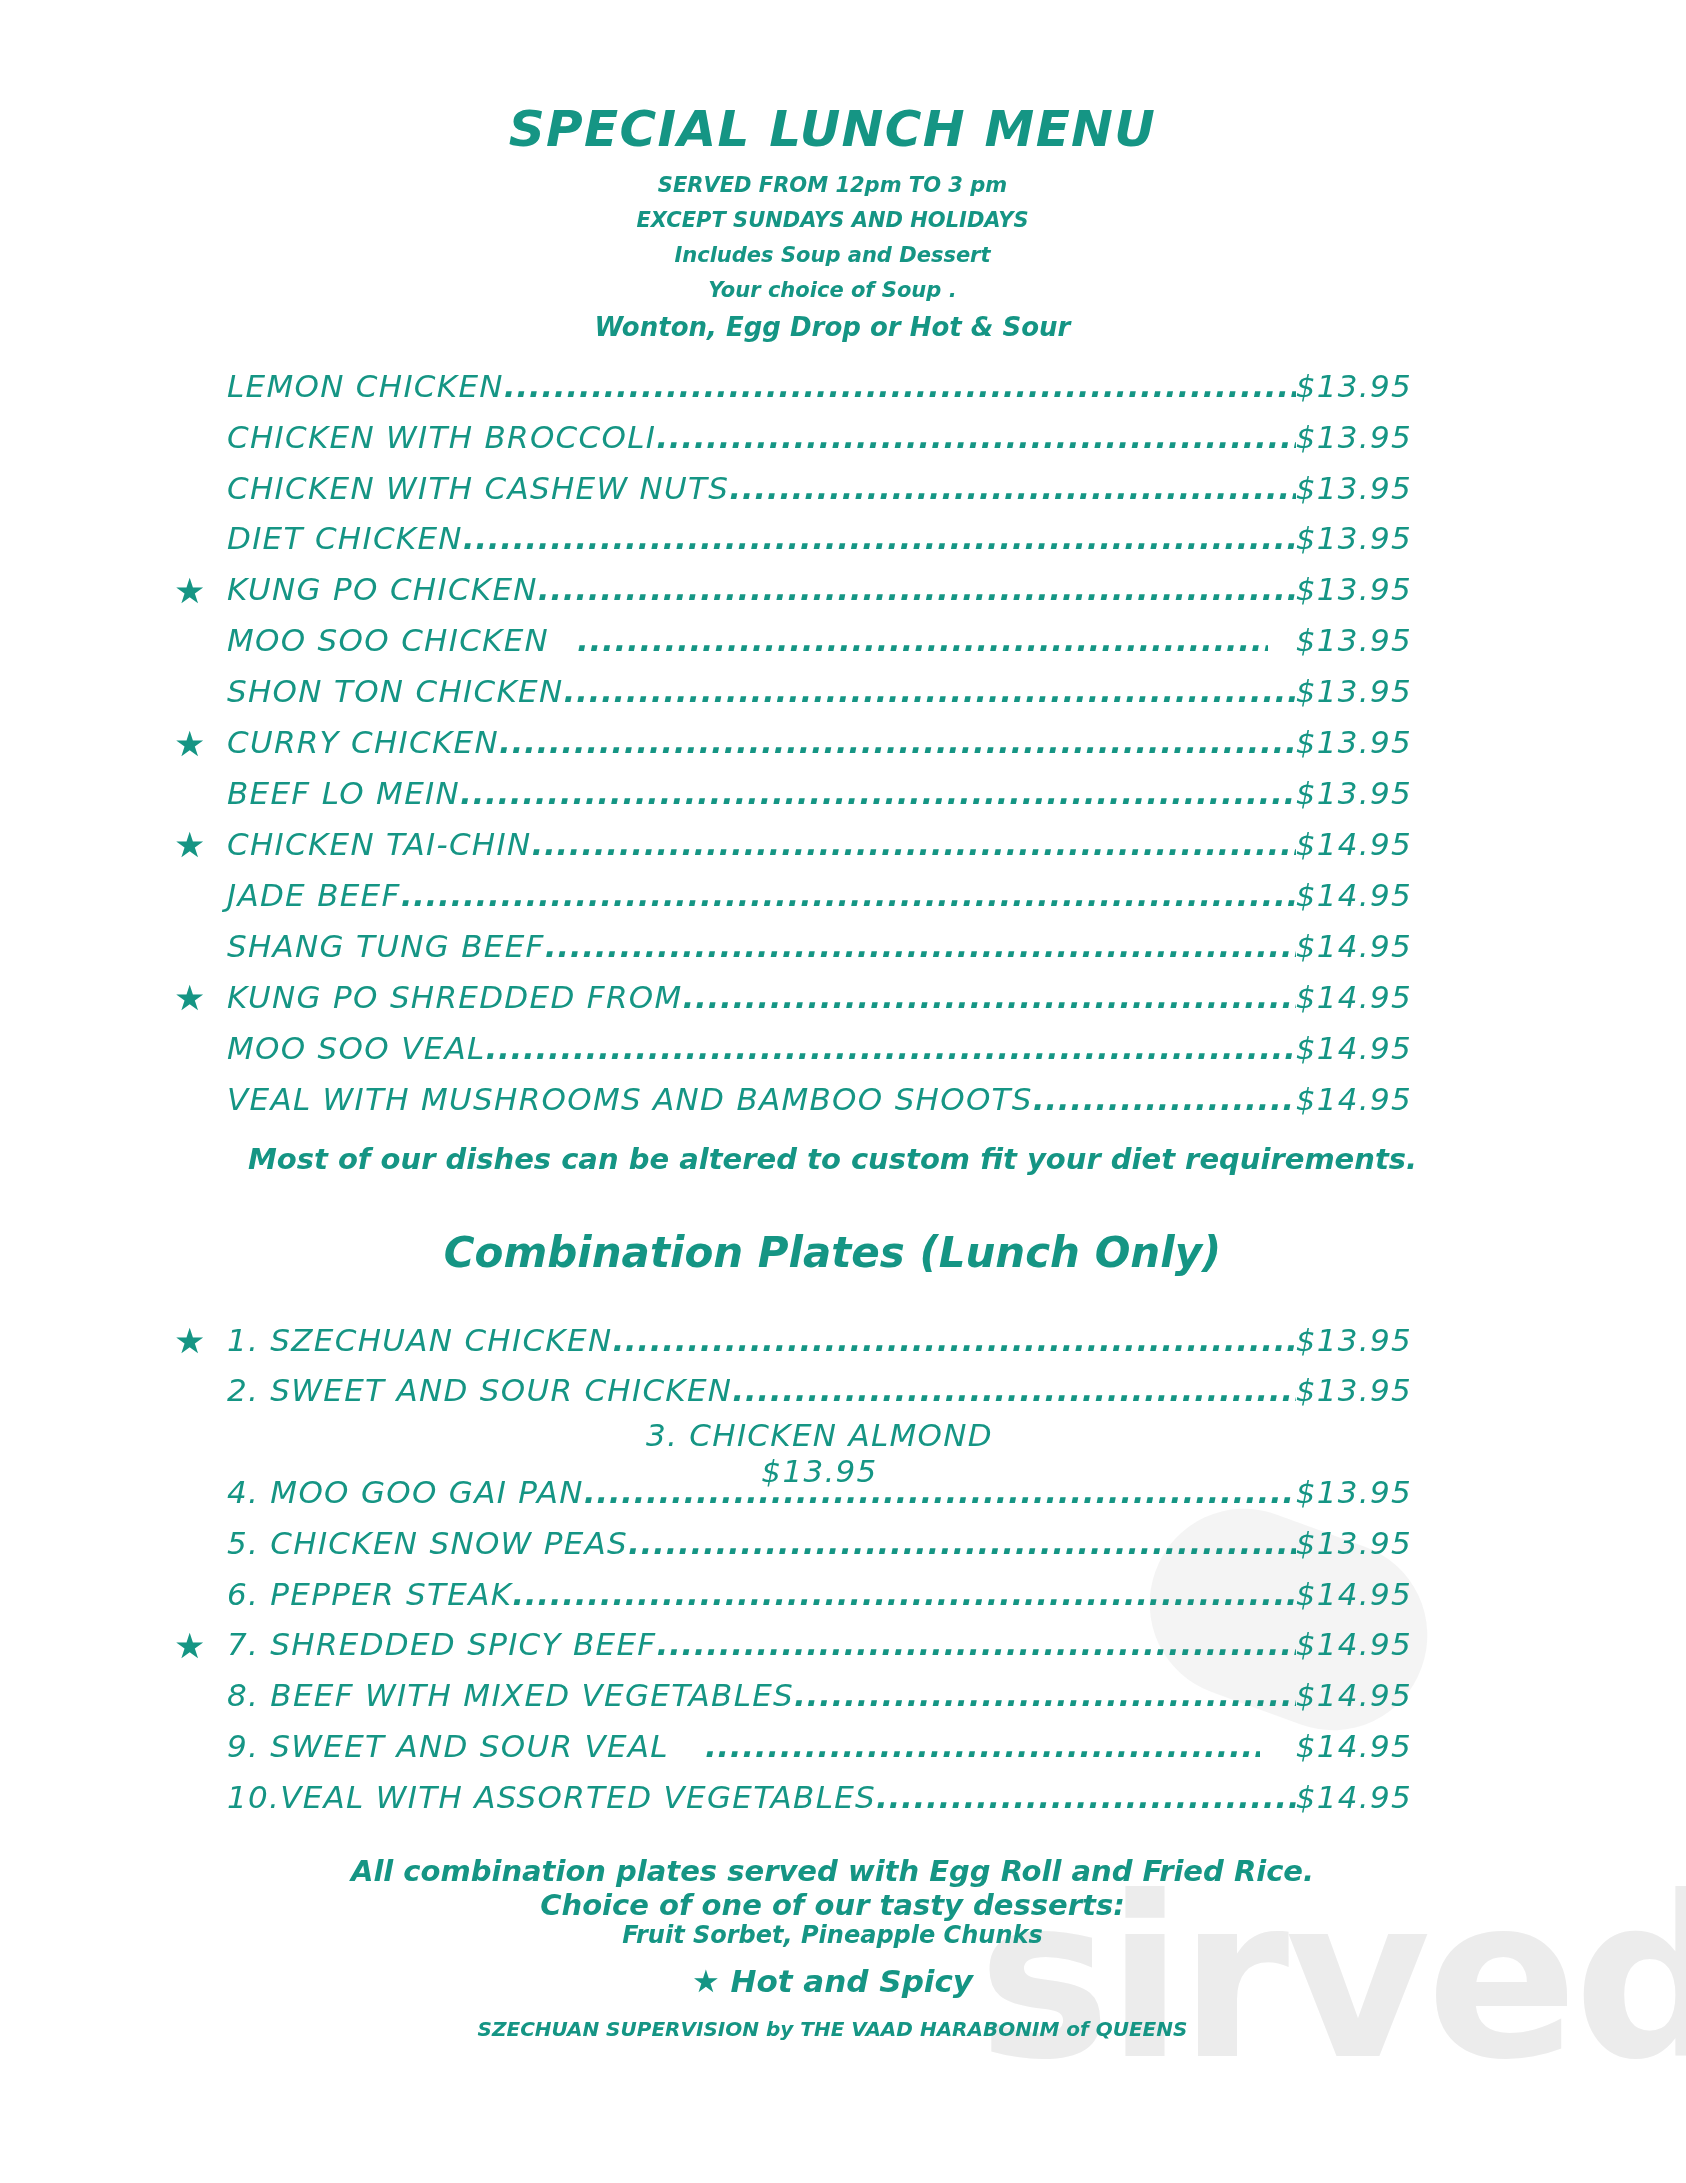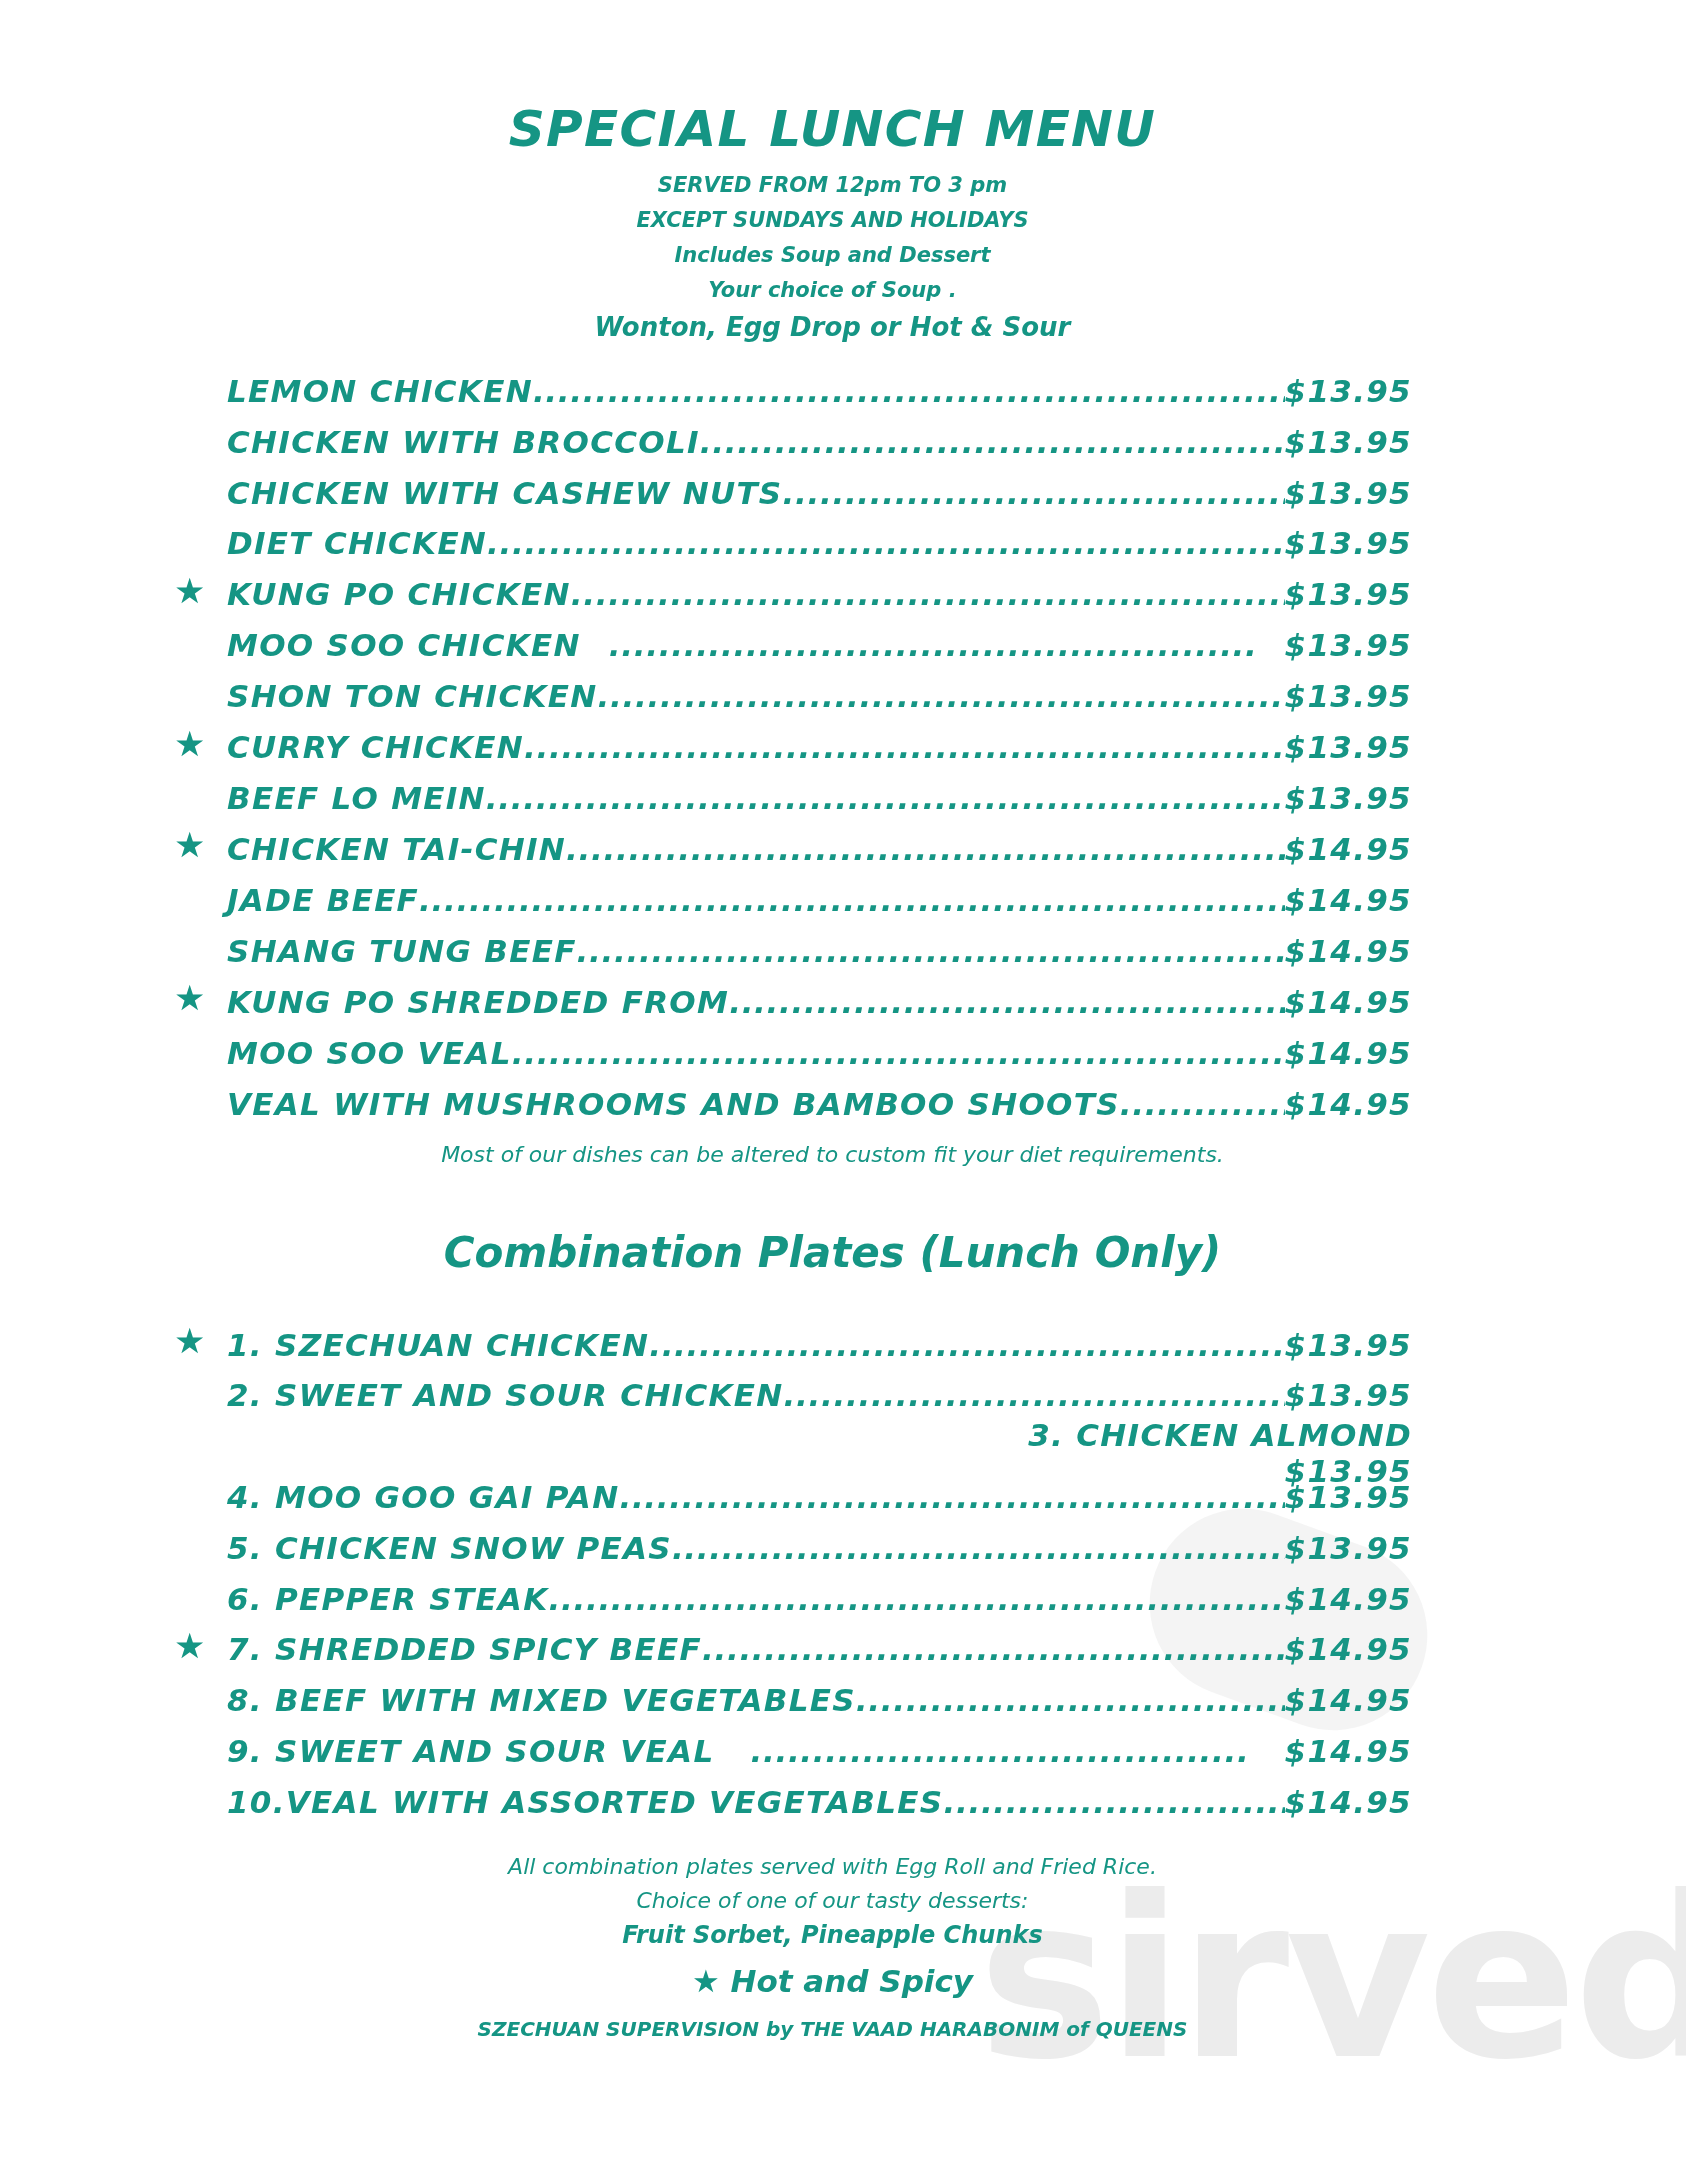--- a/index.html
+++ b/index.html
@@ -4,25 +4,25 @@
 <style>
   html, body { margin: 0; padding: 0; }
   body {
     width: 1687px; height: 2183px; background: #ffffff; position: relative; overflow: hidden;
     font-family: "DejaVu Sans", sans-serif; color: #159584;
   }
   .c { position: absolute; left: 0; width: 1665px; text-align: center; font-style: italic; }
   .title { top: 100px; font-size: 50px; font-weight: bold; letter-spacing: 1.3px; }
   .sub { font-size: 21px; font-weight: bold; }
   .sub2 { font-size: 26px; font-weight: bold; }
-  .note { font-size: 22px; font-weight: normal; }
+  .note { font-size: 29px; font-weight: bold; }
   .h2 { font-size: 42px; font-weight: bold; }
   .row {
     position: absolute; left: 227px; width: 1185px; height: 47px;
-    display: flex; align-items: flex-end; font-style: italic; font-weight: bold;
+    display: flex; align-items: center; font-style: italic; font-weight: normal;
     font-size: 31px; letter-spacing: 1.3px; white-space: nowrap;
   }
   .row .name { flex: 0 0 auto; }
   .row .dots { flex: 1 1 auto; overflow: hidden; letter-spacing: 0.7px; font-weight: bold; }
   .row .dots::before { content: "................................................................................................................................................................................................................................................................"; }
   .row .price { flex: 0 0 auto; }
   .star { position: absolute; left: 174px; font-size: 35px; font-style: normal; }
   .wm { position: absolute; color: #ececec; font-family: "DejaVu Sans", sans-serif; font-weight: bold; }
 </style>
 </head>

